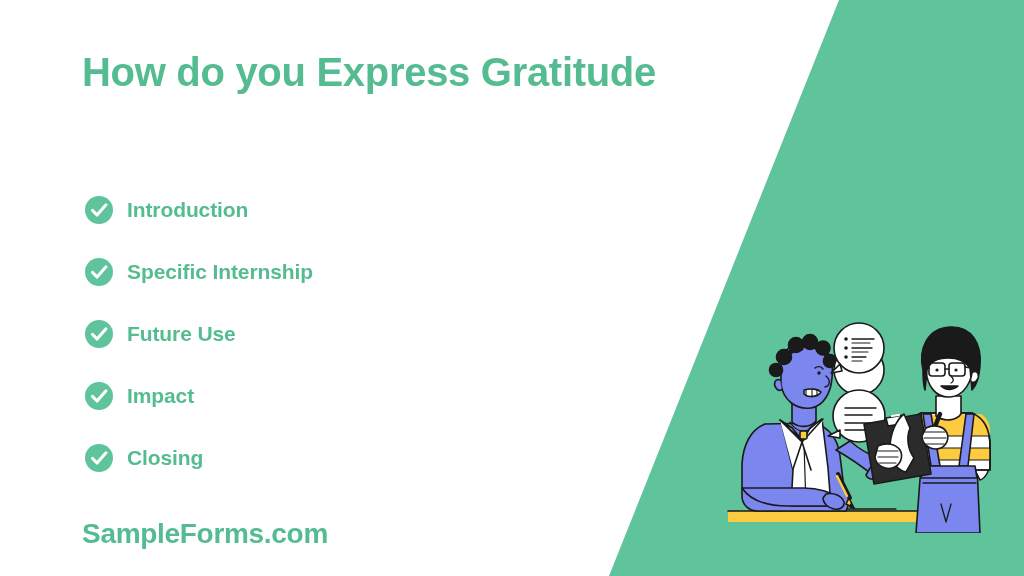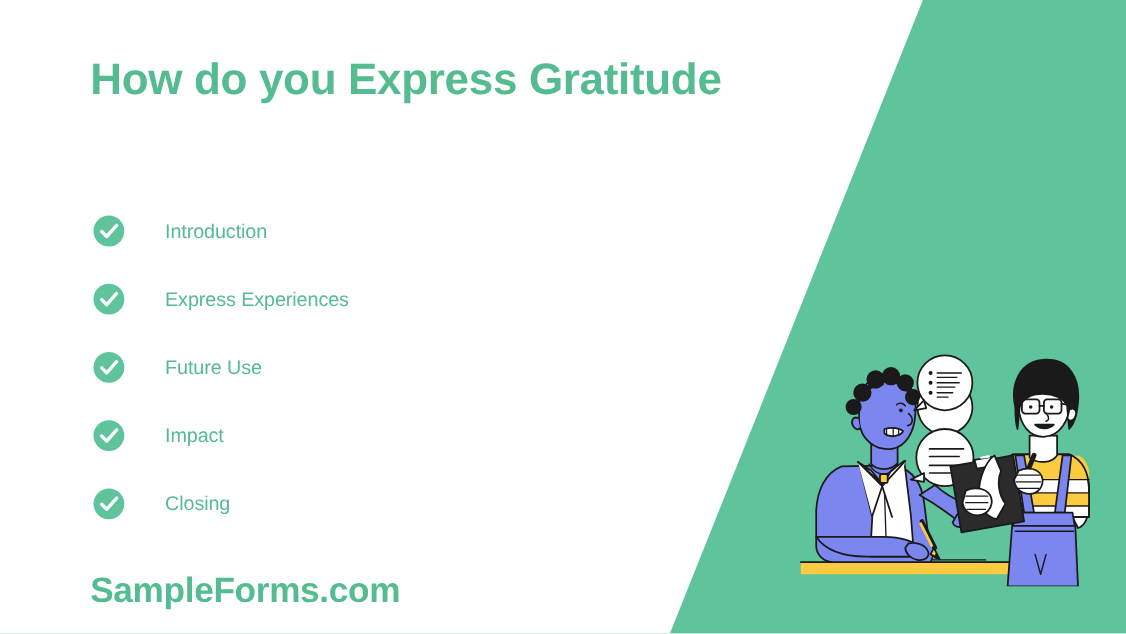--- a/index.html
+++ b/index.html
@@ -76,35 +76,35 @@
     height: 40px;
     margin-bottom: 22px;
   }
   .check-icon {
     flex: 0 0 auto;
     width: 30px;
     height: 30px;
     display: block;
   }
   .check-label {
-    margin-left: 36px;
-    font-size: 18px;
-    font-weight: normal;
+    margin-left: 13px;
+    font-size: 21px;
+    font-weight: bold;
     color: #54BC90;
     white-space: nowrap;
     letter-spacing: -0.1px;
   }
 
   
   .brand {
     position: absolute;
     left: 82px;
     top: 518px;
     margin: 0;
-    font-size: 32px;
+    font-size: 28px;
     font-weight: bold;
     color: #54BC90;
     letter-spacing: -0.3px;
     white-space: nowrap;
   }
 
   
   .illustration {
     position: absolute;
     left: 718px;
@@ -327,21 +327,21 @@
         <span class="check-label">Introduction</span>
       </li>
 
       <li class="check-item">
         <span class="check-icon-wrap">
           <svg class="check-icon" viewBox="0 0 30 30" xmlns="http://www.w3.org/2000/svg">
             <circle cx="15" cy="15" r="14" fill="#5FC39C"></circle>
             <path d="M8.5 15.4 L13 20 L22 9.8" fill="none" stroke="#FFFFFF" stroke-width="3.1" stroke-linecap="round" stroke-linejoin="round"></path>
           </svg>
         </span>
-        <span class="check-label">Express Experiences</span>
+        <span class="check-label">Specific Internship</span>
       </li>
 
       <li class="check-item">
         <span class="check-icon-wrap">
           <svg class="check-icon" viewBox="0 0 30 30" xmlns="http://www.w3.org/2000/svg">
             <circle cx="15" cy="15" r="14" fill="#5FC39C"></circle>
             <path d="M8.5 15.4 L13 20 L22 9.8" fill="none" stroke="#FFFFFF" stroke-width="3.1" stroke-linecap="round" stroke-linejoin="round"></path>
           </svg>
         </span>
         <span class="check-label">Future Use</span>

